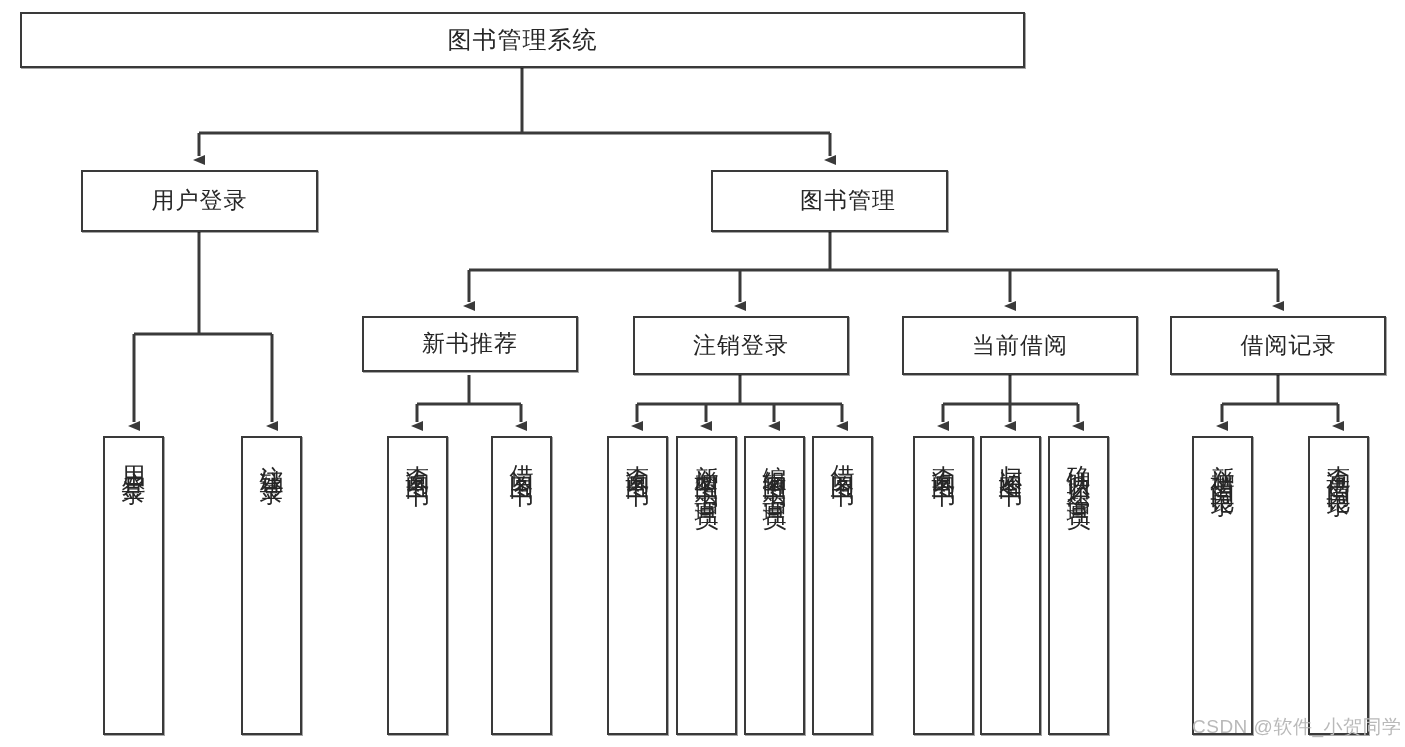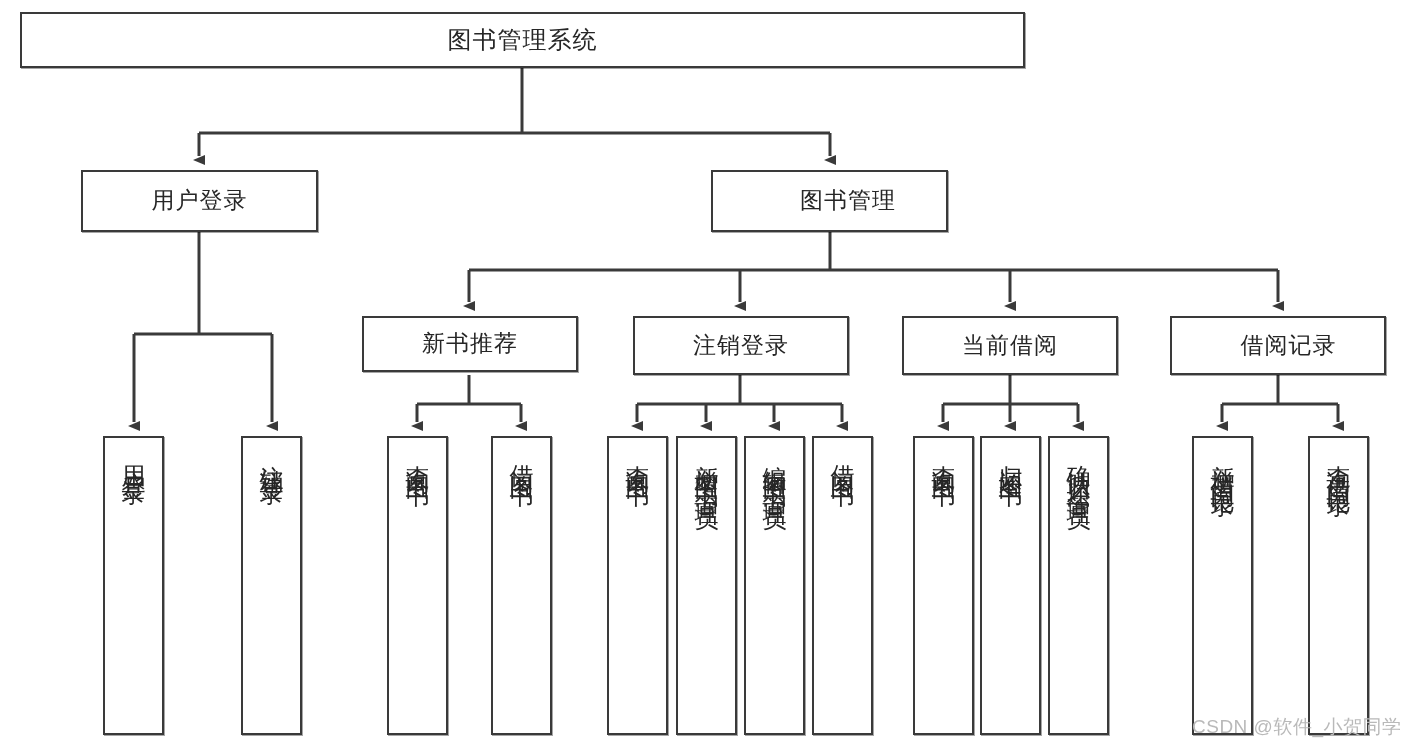--- a/index.html
+++ b/index.html
@@ -134,21 +134,21 @@
   <div class="node h" style="left:711px; top:170px; width:237px; height:62px;padding-left:37px;">
     <span class="node-label">图书管理</span>
   </div>
 
   <div class="node h" style="left:362px; top:316px; width:216px; height:56px;">
     <span class="node-label">新书推荐</span>
   </div>
   <div class="node h" style="left:633px; top:316px; width:216px; height:59px;">
     <span class="node-label">注销登录</span>
   </div>
-  <div class="node h" style="left:902px; top:316px; width:216px; height:59px;">
+  <div class="node h" style="left:902px; top:316px; width:236px; height:59px;">
     <span class="node-label">当前借阅</span>
   </div>
   <div class="node h" style="left:1170px; top:316px; width:216px; height:59px;padding-left:21px;">
     <span class="node-label">借阅记录</span>
   </div>
 
   <div class="node v" style="left:103px; top:436px; width:61px; height:299px;">
     <span class="node-label">用户登录</span>
   </div>
   <div class="node v" style="left:241px; top:436px; width:61px; height:299px;">

